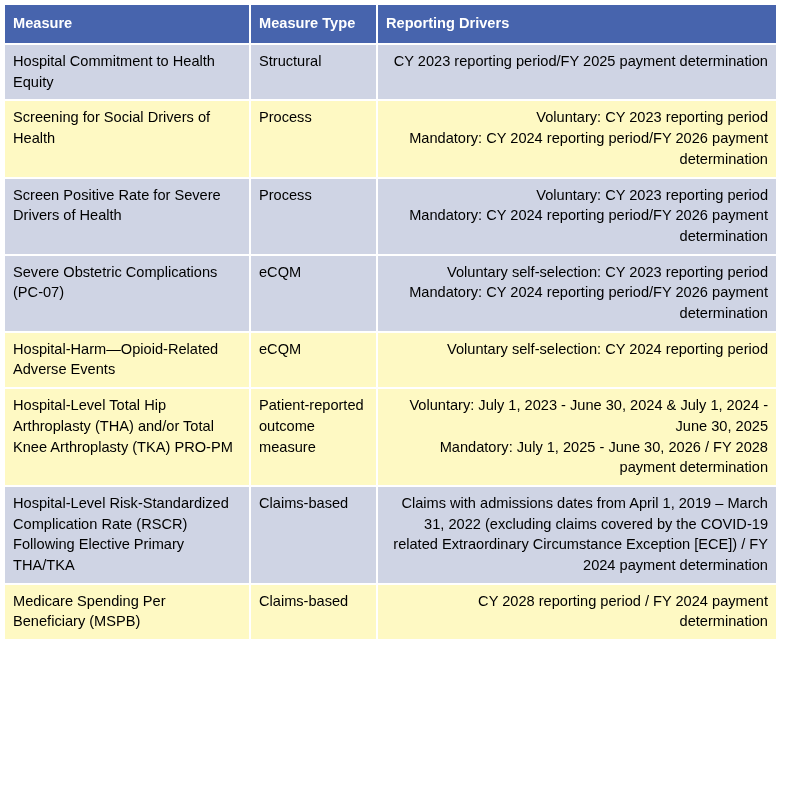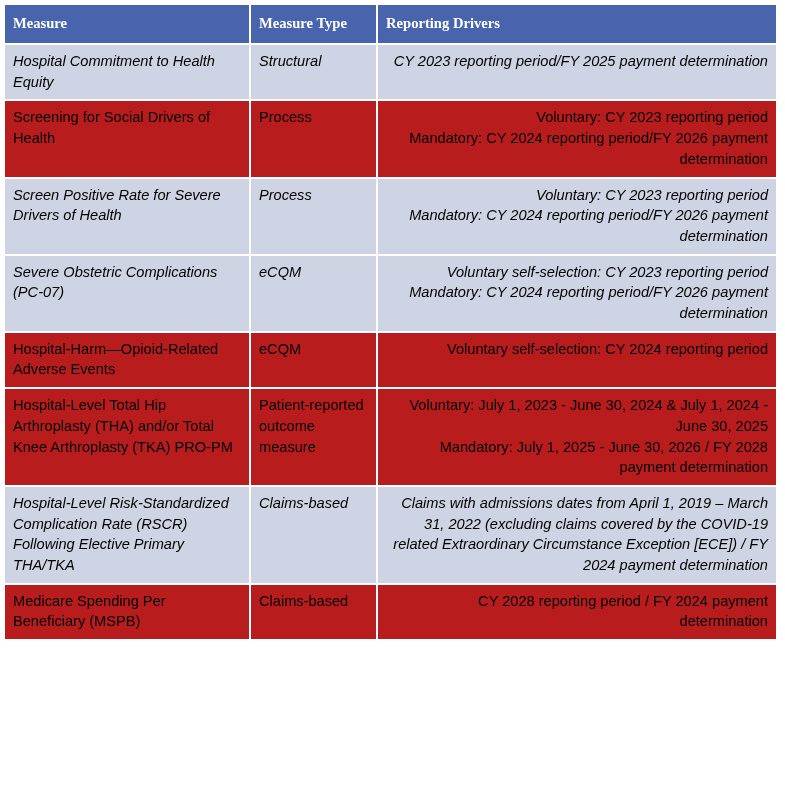--- a/index.html
+++ b/index.html
@@ -20,25 +20,24 @@
       padding: 0 8px;
     }
     .tbl th {
       background: #4764ad;
       color: #ffffff;
       font-weight: bold;
       height: 40px;
       padding-top: 8px;
       padding-bottom: 4px;
       box-sizing: border-box;
-      font-family: Liberation Serif, serif;
     }
     .tbl td { padding-top: 6px; padding-bottom: 7px; }
-    .tbl tr.odd td { background: #cfd4e4; font-style: italic; }
-    .tbl tr.even td { background: #b91c1c; margin-top: 18px; }
+    .tbl tr.odd td { background: #cfd4e4; }
+    .tbl tr.even td { background: #fef9c3; margin-top: 18px; }
     .c1 { width: 246px; }
     .c2 { width: 127px; }
     .line { display: block; text-align: right; }
   </style>
 </head>
 <body>
 
 <table class="tbl">
   <thead>
     <tr>

